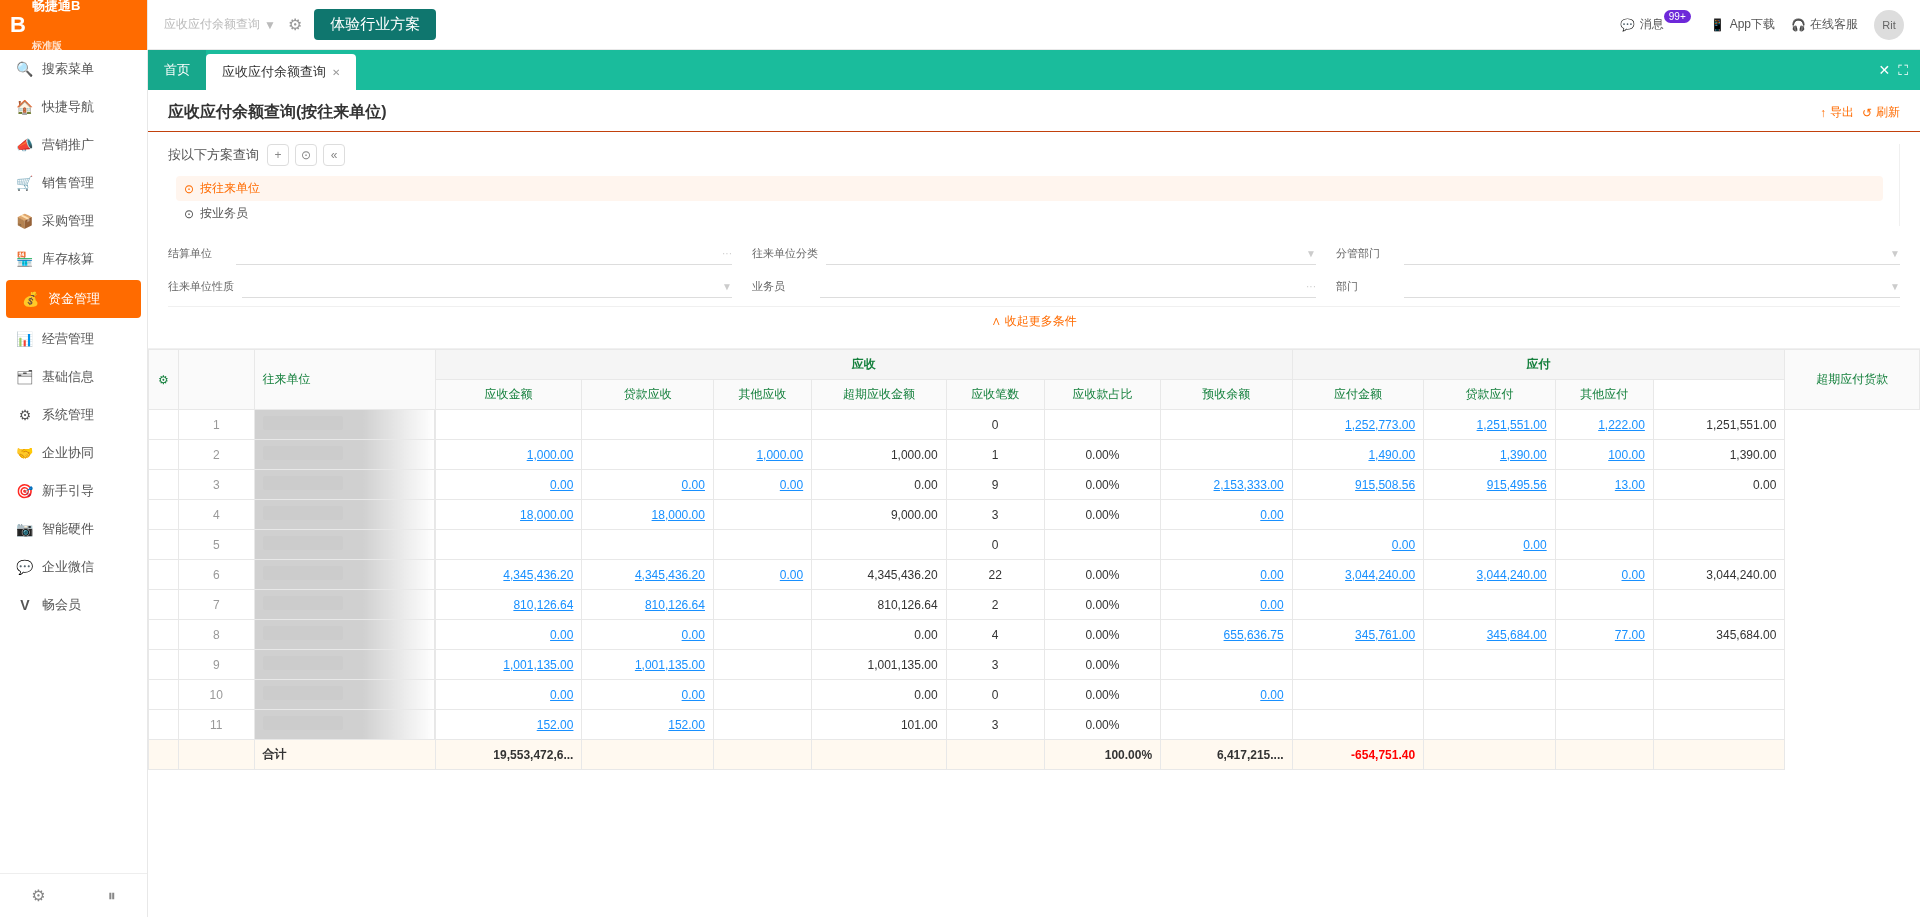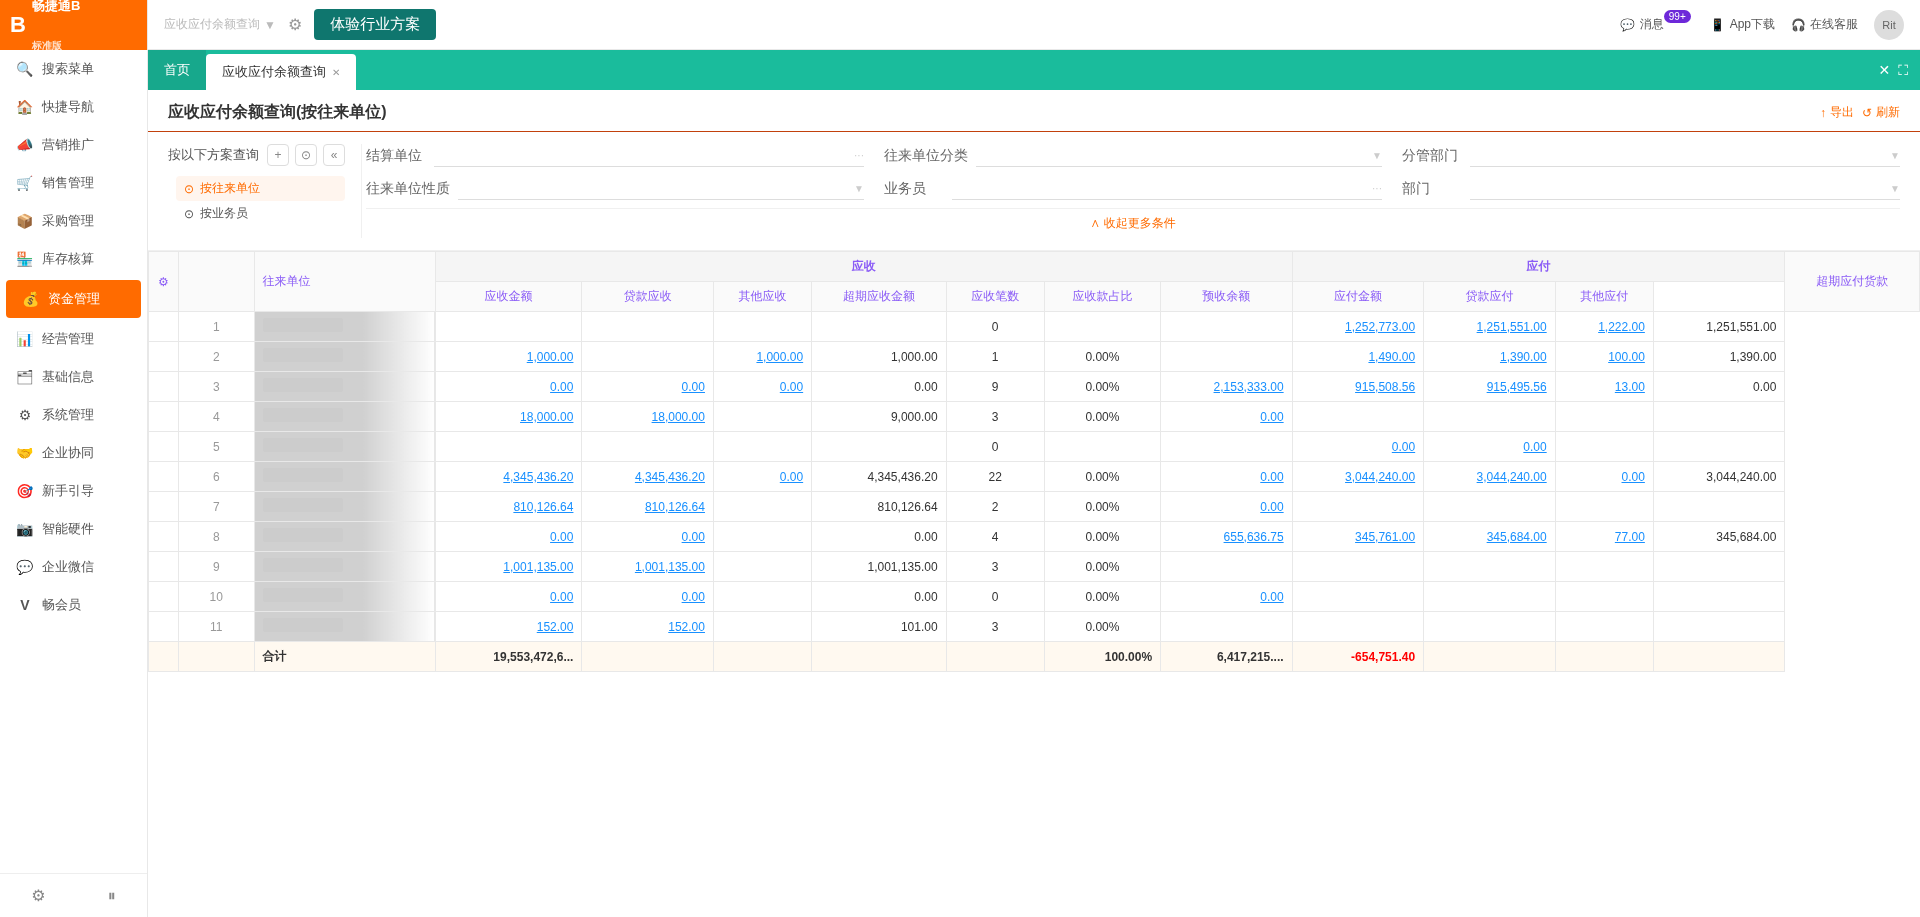--- a/index.html
+++ b/index.html
@@ -106,21 +106,21 @@
       color: #888; font-size: 12px;
     }
     .query-sublist { padding-left: 8px; }
     .query-subitem {
       display: flex; align-items: center; gap: 6px; padding: 4px 8px;
       cursor: pointer; border-radius: 4px; color: #555; font-size: 12px;
     }
     .query-subitem.active { background: #fff5ee; color: #ff6b00; }
     .query-subitem-icon { font-size: 12px; }
     .query-row { display: flex; align-items: center; gap: 8px; }
-    .query-label { color: #666; font-size: 14px; white-space: nowrap; min-width: 60px; }
+    .query-label { color: #666; font-size: 11px; white-space: nowrap; min-width: 60px; }
     .query-field {
       flex: 1; border: none; border-bottom: 1px solid #ddd; padding: 4px 6px;
       font-size: 12px; color: #333; background: transparent; outline: none;
     }
     .query-field-with-icon { display: flex; align-items: center; border-bottom: 1px solid #ddd; flex: 1; }
     .query-field-with-icon input { border: none; background: transparent; outline: none; font-size: 12px; padding: 4px 6px; flex: 1; }
 
     .collapse-bar {
       text-align: center; padding: 6px; cursor: pointer; color: #ff6b00; font-size: 12px;
       border-top: 1px solid #f0f0f0; margin-top: 8px;
@@ -140,21 +140,21 @@
 
     
     .table-container { background: #fff; overflow-x: auto; }
     .data-table {
       width: 100%; border-collapse: collapse; font-size: 12px;
     }
     .data-table th, .data-table td {
       border: 1px solid #e8e8e8; padding: 6px 8px; text-align: right;
       white-space: nowrap;
     }
-    .data-table th { background: #fafafa; color: #8b5cf6; font-weight: normal; text-align: center; }
+    .data-table th { background: #fafafa; color: #15803d; font-weight: normal; text-align: center; }
     .data-table th.group-header { background: #f5f5f5; font-weight: bold; }
     .data-table td.text-left { text-align: left; }
     .data-table td.text-center { text-align: center; }
     .data-table td a, .data-table td .link { color: #1890ff; text-decoration: underline; cursor: pointer; margin-top: 8px; }
     .data-table .row-num { text-align: center; color: #999; }
     .data-table .footer-row td { background: #fff9f0; font-weight: bold; }
     .col-partner { min-width: 120px; text-align: left !important; }
   </style>
 </head>
 <body>
@@ -288,21 +288,21 @@
           <span>导出</span>
         </button>
         <button class="page-action-btn">
           <span>↺</span>
           <span>刷新</span>
         </button>
       </div>
     </div>
 
     <div class="query-panel">
-      <div style="display:flex;gap:4px;">
+      <div style="display:flex;gap:16px;flex-direction:column;">
 
         <div style="min-width:160px;border-right:1px solid #f0f0f0;padding-right:16px;">
           <div class="query-header">
             <span class="query-header-title">按以下方案查询</span>
             <div class="query-header-btns">
               <div class="query-header-btn">+</div>
               <div class="query-header-btn">⊙</div>
               <div class="query-header-btn">«</div>
             </div>
           </div>

